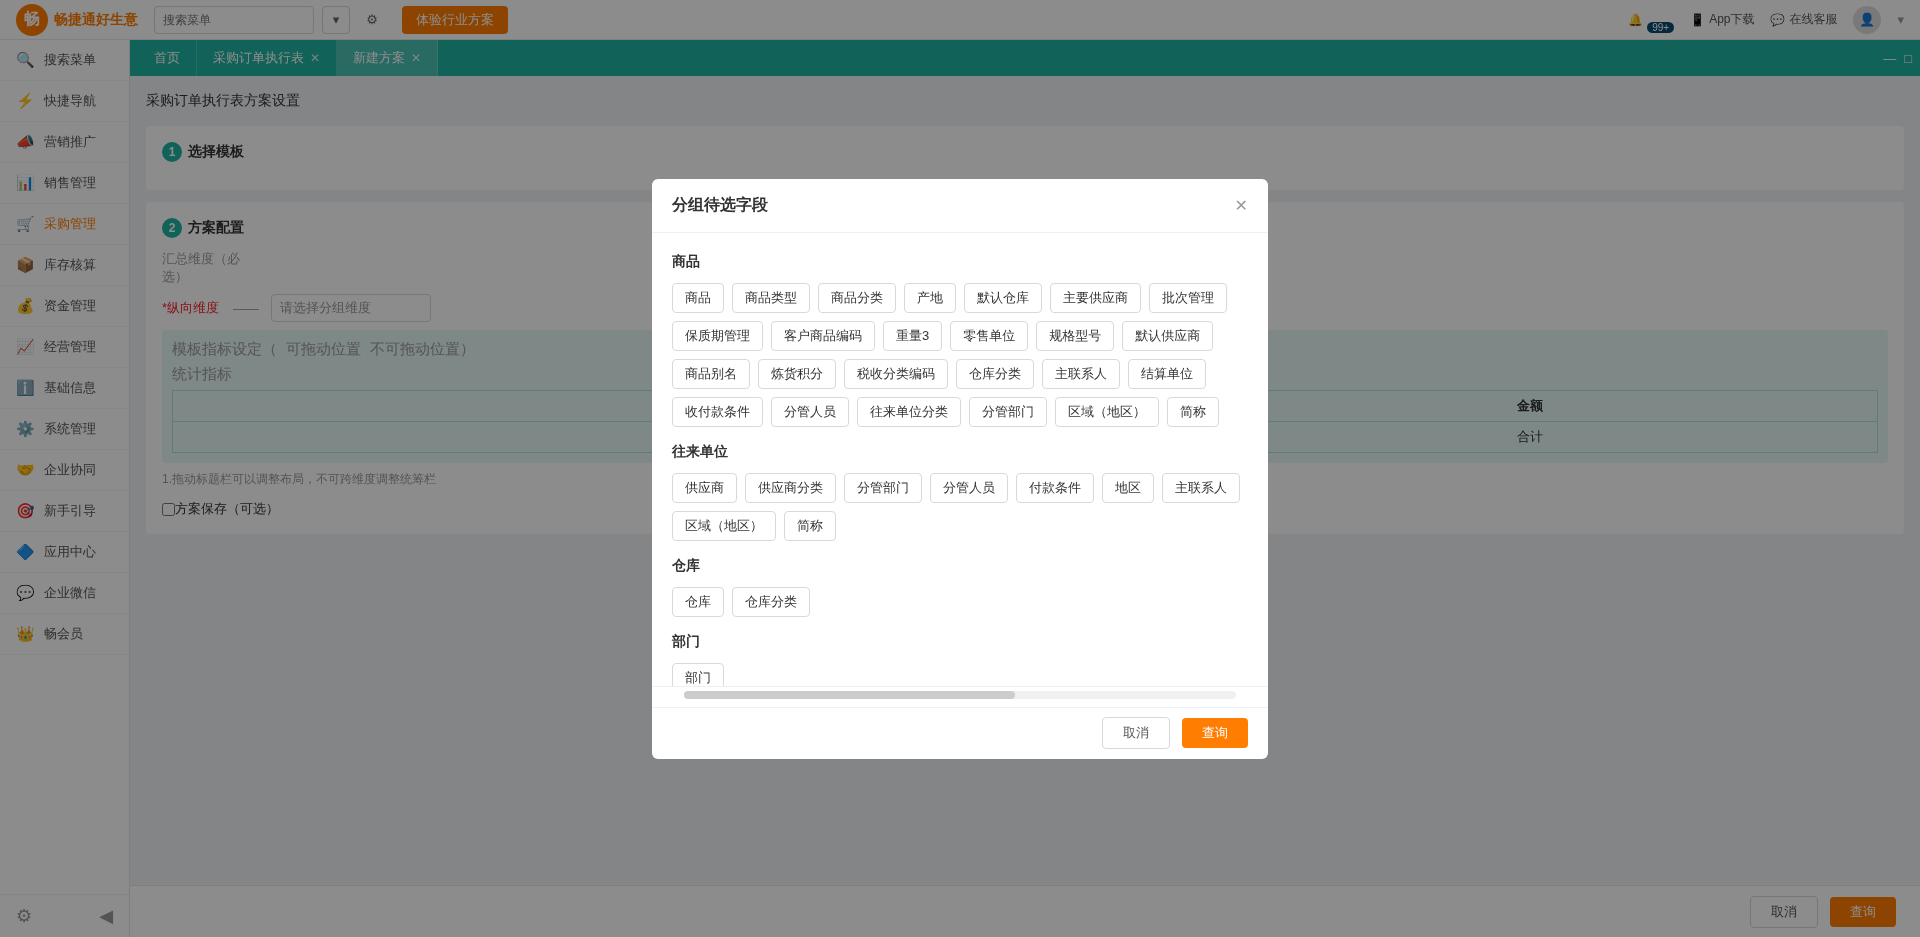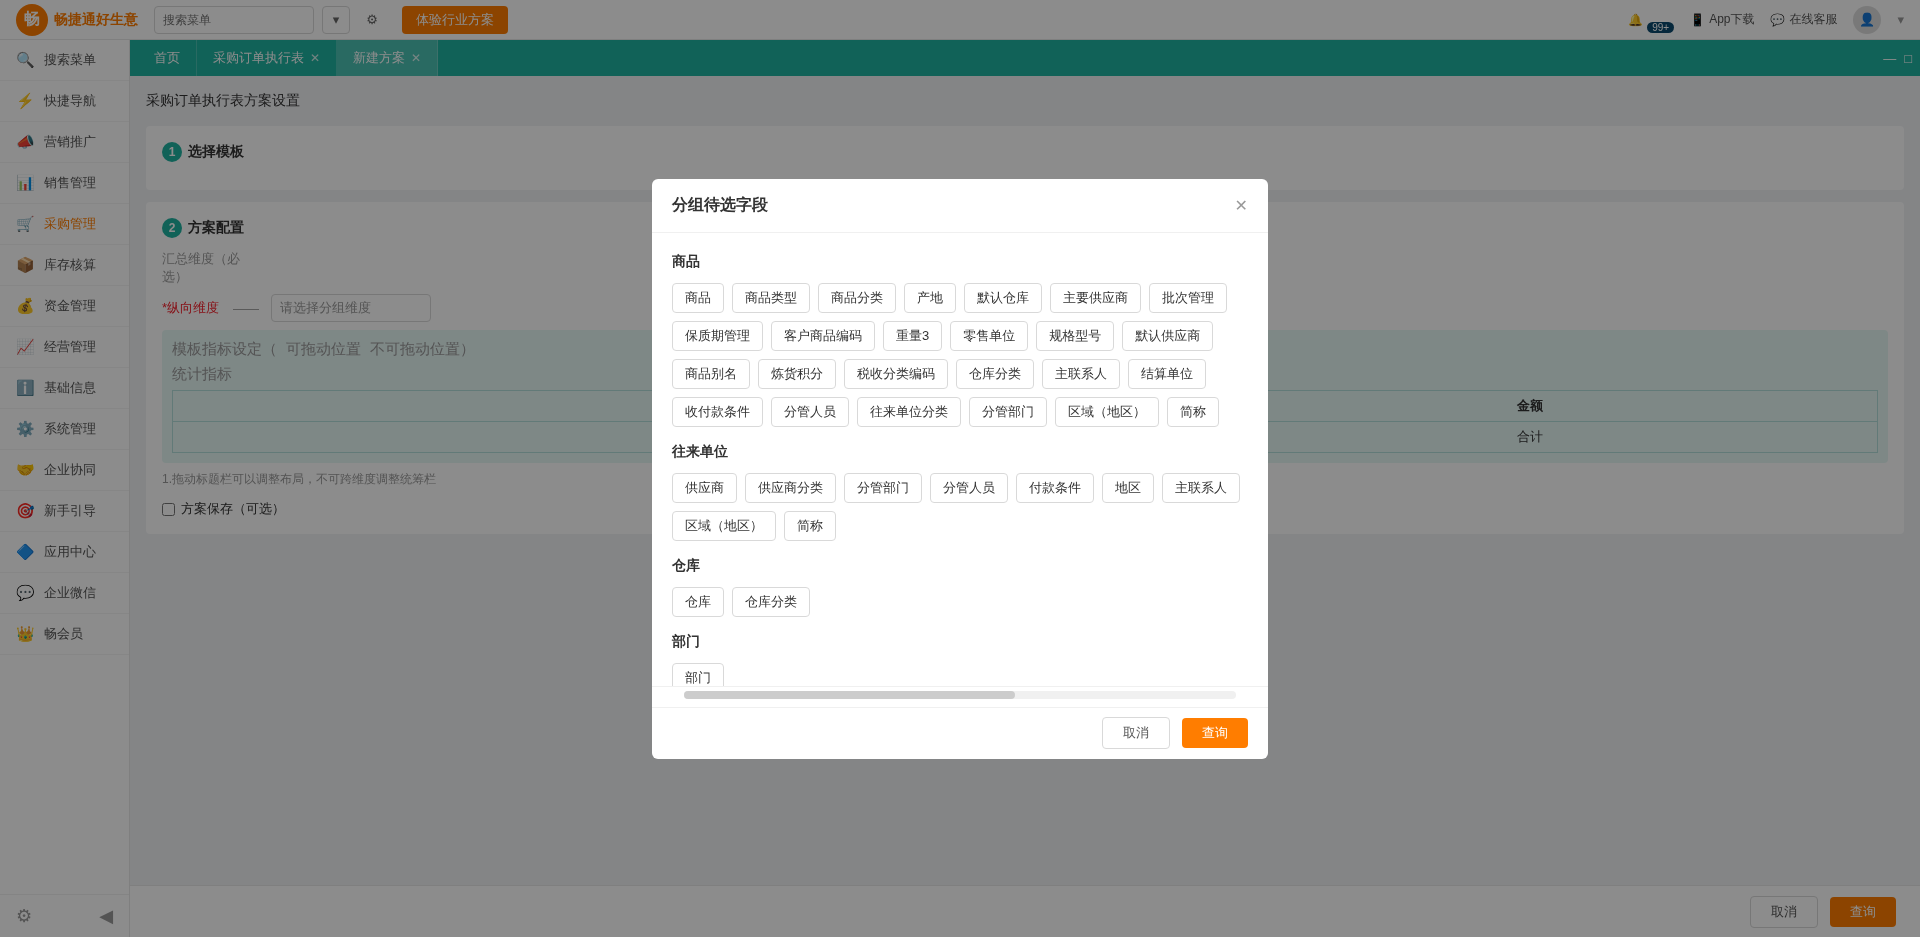--- a/index.html
+++ b/index.html
@@ -423,21 +423,20 @@
     }
     .modal-hscroll-thumb {
       height: 8px;
       width: 60%;
       background: #ccc;
       border-radius: 4px;
     }
     .checkbox-save {
       display: flex;
       align-items: center;
-      gap: 6px;
       font-size: 13px;
       color: #333;
     }
   </style>
 </head>
 <body>
 
 <div class="top-bar">
   <div class="top-logo">
     <div class="logo-icon">畅</div>

